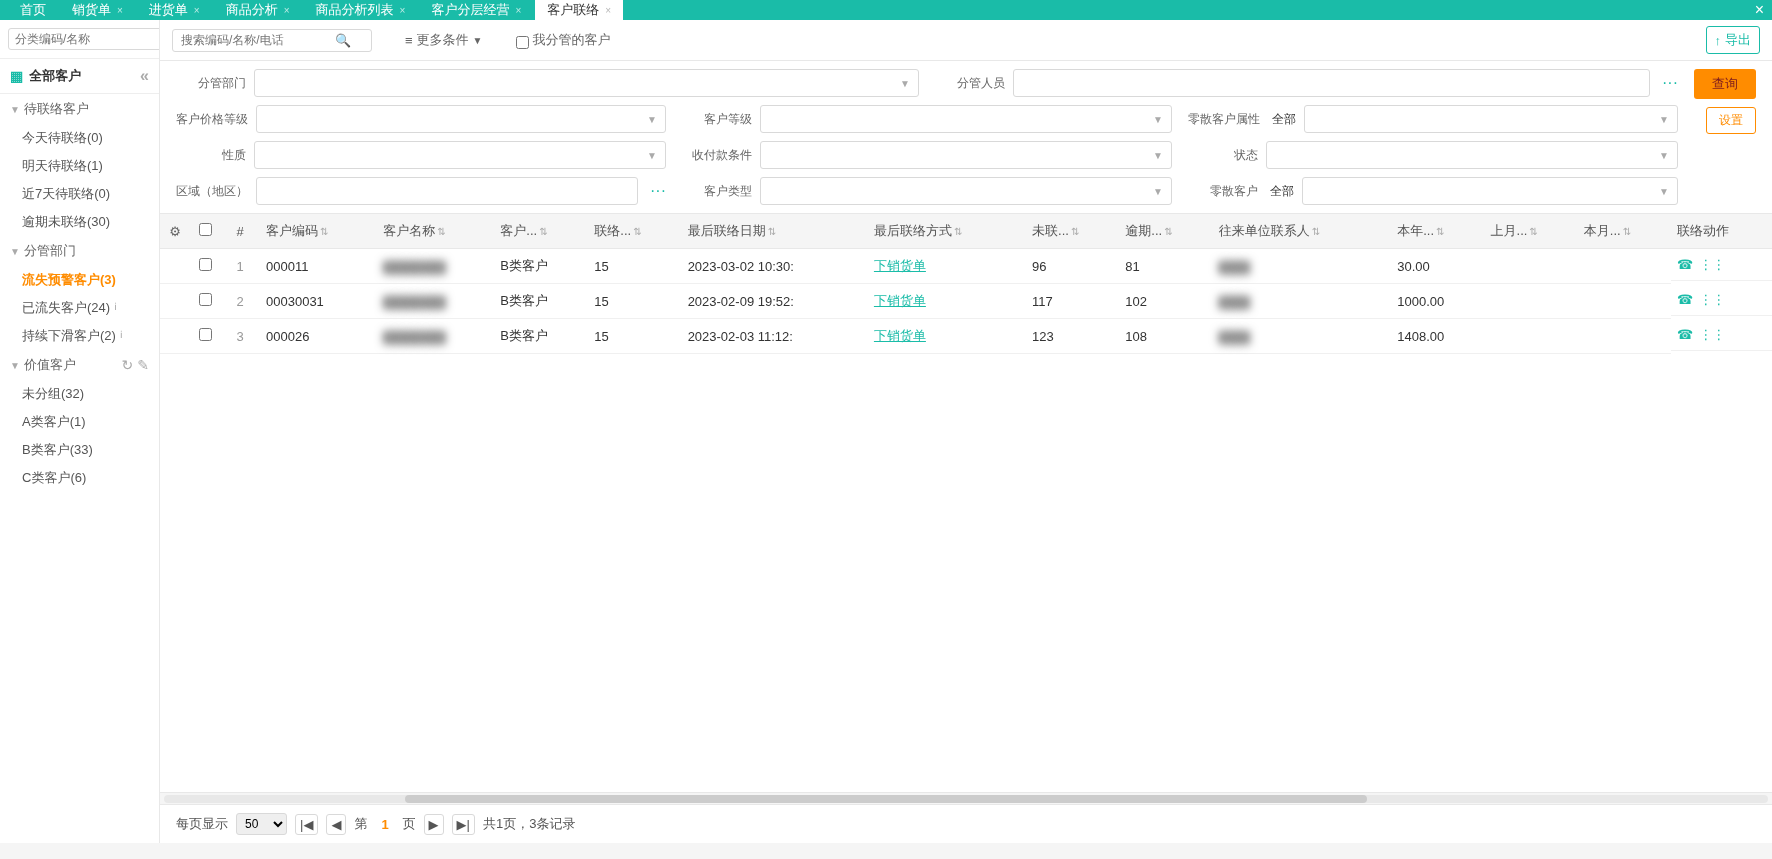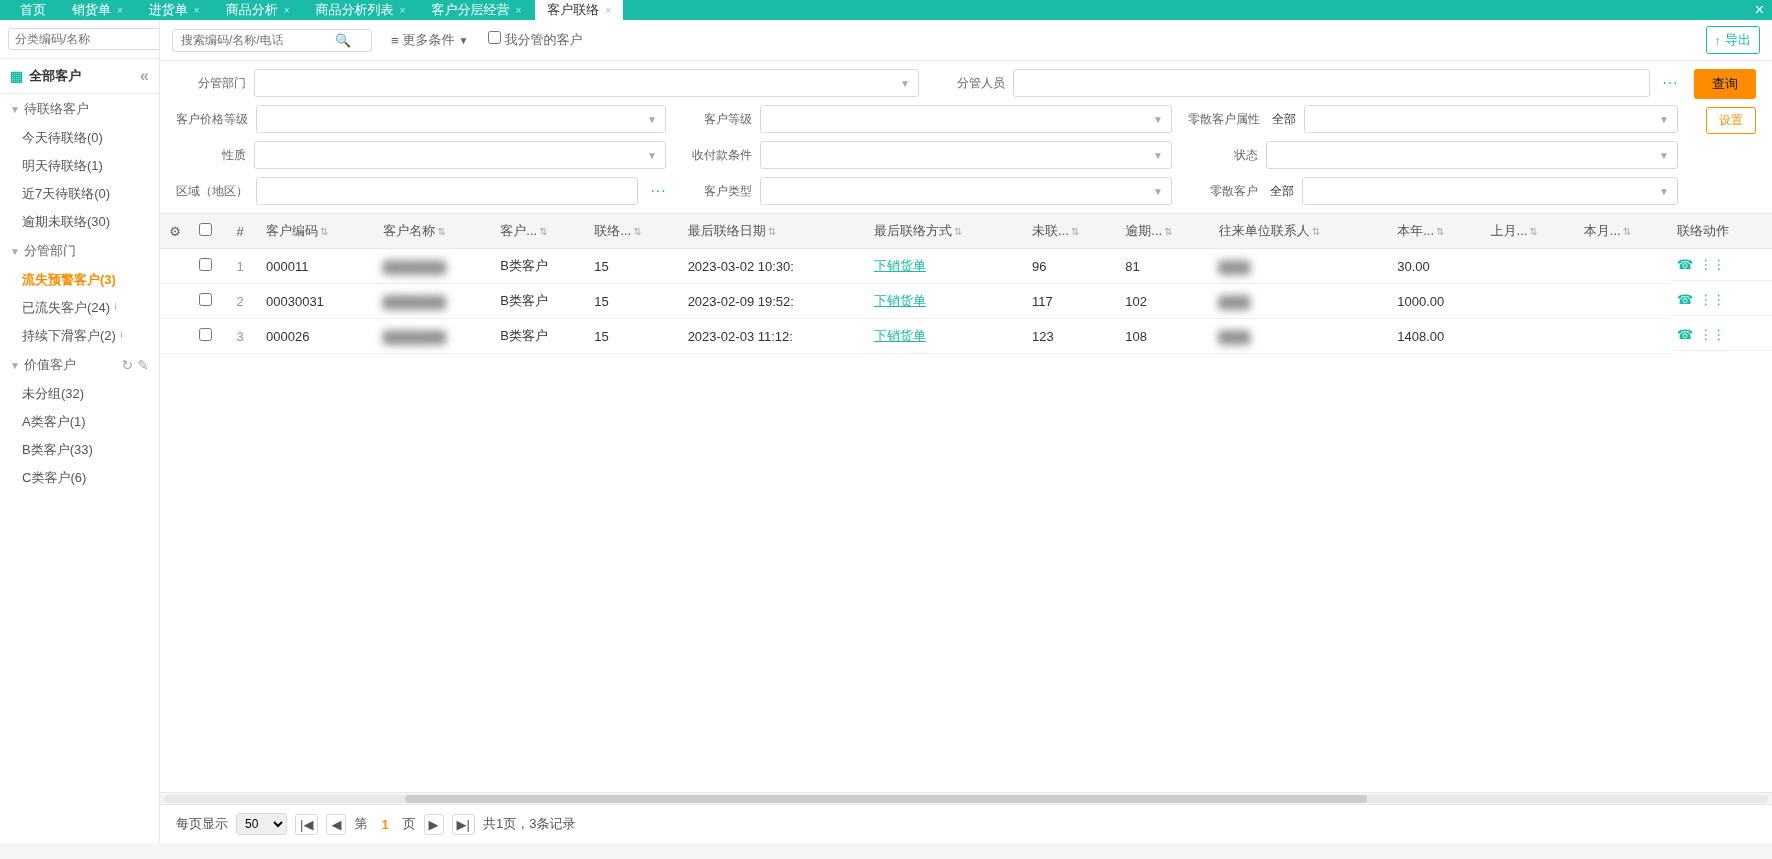--- a/index.html
+++ b/index.html
@@ -56,30 +56,30 @@
       padding: 8px 12px; margin: 4px 8px; font-size: 12px; color: #666;
       box-shadow: 0 2px 6px rgba(0,0,0,0.1);
     }
 
     
     .content-area { flex: 1; display: flex; flex-direction: column; overflow: hidden; }
 
     
     .filter-bar {
       display: flex; align-items: center; padding: 6px 12px; background: #fff;
-      border-bottom: 1px solid #e8e8e8; gap: 11px;
+      border-bottom: 1px solid #e8e8e8; gap: 25px;
     }
     .filter-search {
       display: flex; align-items: center; border: 1px solid #d9d9d9; border-radius: 3px;
       padding: 3px 8px; gap: 4px; min-width: 200px;
     }
     .filter-search input { border: none; outline: none; font-size: 12px; color: #999; width: 150px; }
     .filter-search .search-icon { color: #ff8c00; cursor: pointer; }
     .filter-more { display: flex; align-items: center; gap: 4px; color: #666; cursor: pointer; font-size: 12px; padding: 4px 8px; }
-    .filter-mine { display: flex; align-items: flex-start; gap: 4px; color: #666; font-size: 12px; cursor: pointer; }
+    .filter-mine { display: flex; align-items: flex-end; gap: 4px; color: #666; font-size: 12px; cursor: pointer; }
     .filter-mine input[type=checkbox] { cursor: pointer; }
     .export-btn {
       margin-left: auto; display: flex; align-items: center; gap: 4px;
       color: #1abca8; cursor: pointer; font-size: 12px; border: 1px solid #1abca8;
       border-radius: 3px; padding: 4px 8px;
     }
 
     
     .advanced-filter {
       background: #fff; border-bottom: 1px solid #e8e8e8; padding: 8px 16px;
@@ -95,21 +95,21 @@
       font-size: 12px; outline: none; height: 28px;
     }
     .filter-select {
       flex: 1; border: 1px solid #d9d9d9; border-radius: 3px; padding: 4px 8px;
       font-size: 12px; outline: none; height: 28px; background: #fff;
       display: flex; align-items: center; justify-content: space-between; cursor: pointer;
     }
     .filter-select .chevron { color: #aaa; font-size: 10px; }
     .filter-more-dots { color: #1abca8; cursor: pointer; font-size: 16px; margin-left: 4px; }
     .query-btn {
-      background: #ff8c00; color: #0f172a; border: none; border-radius: 3px;
+      background: #ff8c00; color: #7f1d1d; border: none; border-radius: 3px;
       padding: 6px 18px; cursor: pointer; font-size: 13px; white-space: nowrap;
     }
     .settings-btn {
       background: #fff; color: #ff8c00; border: 1px solid #ff8c00; border-radius: 3px;
       padding: 4px 12px; cursor: pointer; font-size: 12px; margin-top: 4px; white-space: nowrap;
     }
     .action-col { display: flex; flex-direction: column; align-items: flex-end; gap: 4px; min-width: 70px; }
 
     
     .table-area { flex: 1; overflow: auto; background: #fff; }

